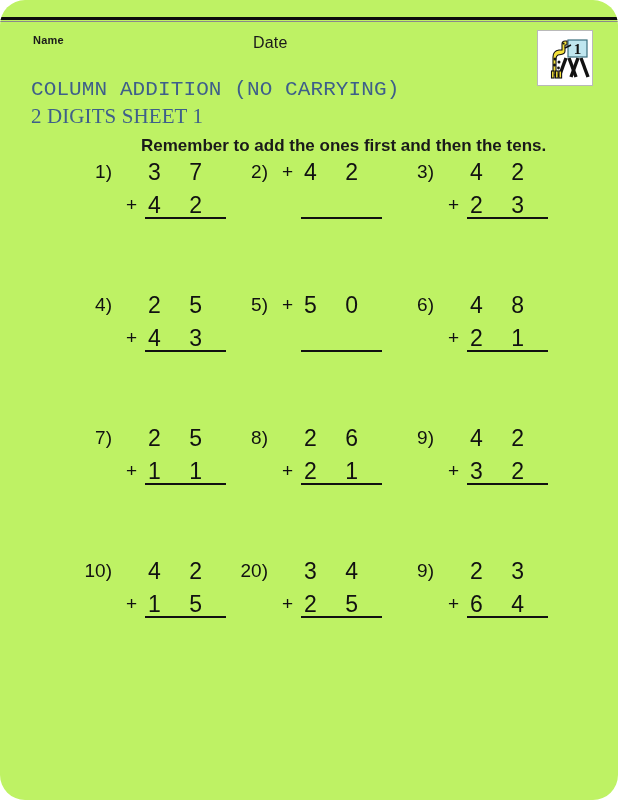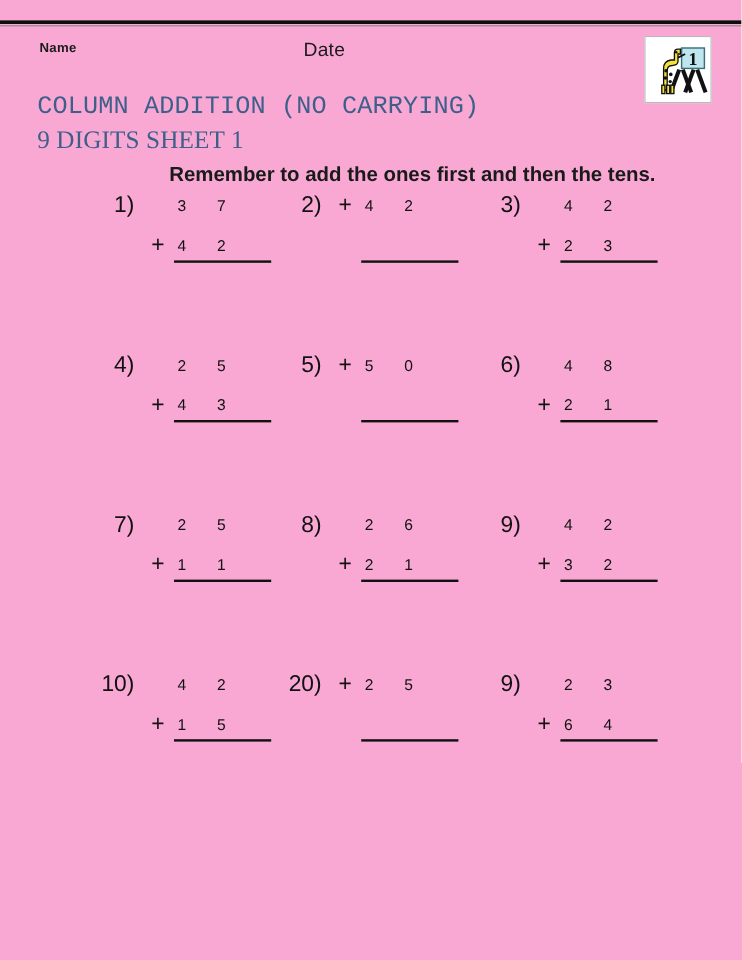--- a/index.html
+++ b/index.html
@@ -9,22 +9,23 @@
     background: #ffffff;
   }
   body {
     font-family: "Liberation Sans", sans-serif;
     color: #000000;
   }
   #page {
     position: relative;
     width: 618px;
     height: 800px;
-    background: #f9a8d4;
+    background: #bef264;
     overflow: hidden;
+    border-radius: 25px;
   }
 
   
   .rule-thick {
     position: absolute;
     left: 0;
     top: 17px;
     width: 618px;
     height: 3px;
     background: #0d0d0d;
@@ -150,21 +151,21 @@
     font-size: 19px;
     color: #111111;
     line-height: 24px;
   }
   .digits {
     position: absolute;
     left: 28px;
     top: 0;
     width: 72px;
     text-align: left;
-    font-size: 13px;
+    font-size: 23px;
     color: #111111;
     line-height: 24px;
     letter-spacing: 11px;
   }
   .bar {
     position: absolute;
     left: 25px;
     top: 57px;
     width: 81px;
     height: 1.6px;
@@ -212,21 +213,21 @@
         <circle cx="16.5" cy="34" r="1.5"></circle>
         <circle cx="20.5" cy="37" r="1.4"></circle>
         <circle cx="25.5" cy="12.5" r="1.1"></circle>
       </g>
 
       <line x1="27" y1="17" x2="33" y2="14" stroke="#111111" stroke-width="1.6"></line>
     </svg>
   </div>
 
   <div class="title title-1">COLUMN ADDITION (NO CARRYING)</div>
-  <div class="title title-2">9 DIGITS SHEET 1</div>
+  <div class="title title-2">2 DIGITS SHEET 1</div>
 
   <div class="instruction">Remember to add the ones first and then the tens.</div>
 
   <div id="grid">
 
     <div class="prow">
       <div class="problem c0">
         <div class="pnum">1)</div>
         <div class="sum">
           <div class="sum-line">
@@ -356,20 +357,23 @@
             <span class="plus">+</span>
             <span class="digits">1 5</span>
           </div>
           <div class="bar"></div>
         </div>
       </div>
       <div class="problem c1">
         <div class="pnum">20)</div>
         <div class="sum">
           <div class="sum-line">
+              <span class="digits">3 4</span>
+            </div>
+          <div class="sum-line">
             <span class="plus">+</span>
             <span class="digits">2 5</span>
           </div>
           <div class="bar"></div>
         </div>
       </div>
       <div class="problem c2">
         <div class="pnum">9)</div>
         <div class="sum">
           <div class="sum-line">

